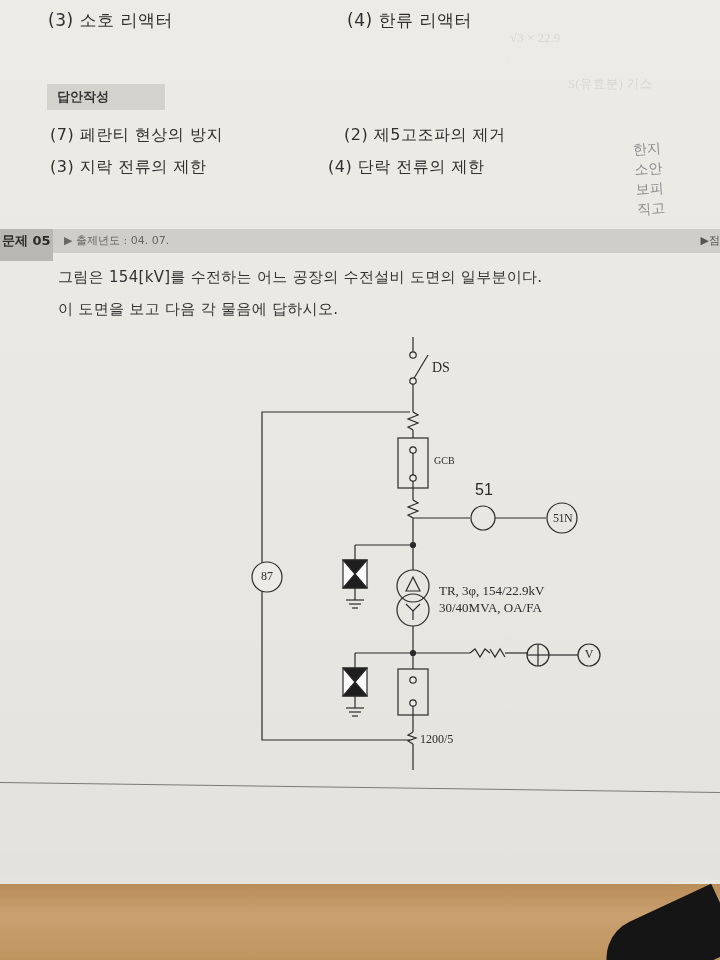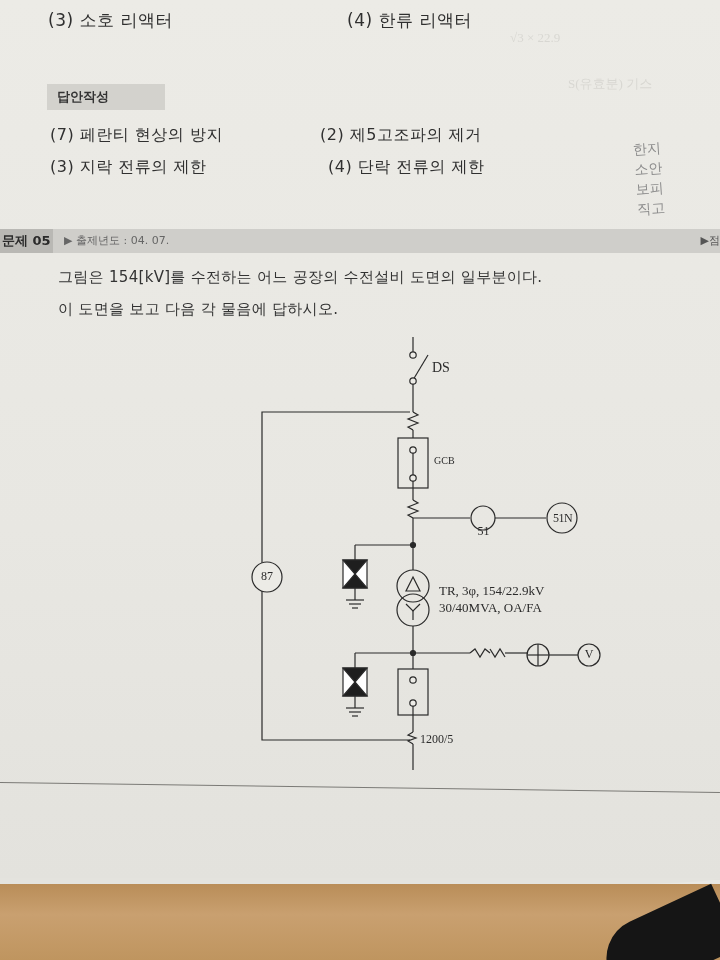--- a/index.html
+++ b/index.html
@@ -27,21 +27,21 @@
   .handwriting {
     position:absolute; left:635px; top:138px; width:40px;
     font-size:14px; line-height:20px; color:#8c8c8c;
     font-family:"DejaVu Serif",serif; transform:rotate(-4deg);
   }
   .q-bar {
     position:absolute; left:0; top:229px; width:720px; height:24px;
     background:#cfceca;
   }
   .q-num {
-    position:absolute; left:0; top:229px; width:53px; height:24px;
+    position:absolute; left:0; top:229px; width:53px; height:32px;
     background:#b9b8b4; font-weight:bold; font-size:13px; line-height:24px;
     color:#2a2a2a; padding-left:2px; box-sizing:border-box;
   }
   .q-year {
     position:absolute; left:64px; top:229px; height:40px; line-height:24px;
     font-size:11px; color:#666;text-align:right;
   }
   .q-right {
     position:absolute; right:0; top:229px; height:24px; line-height:24px;
     font-size:11px; color:#555;
@@ -72,21 +72,21 @@
 <div class="page">
 
   <div class="ghost" style="left:510px;top:30px;">√3 × 22.9</div>
   <div class="ghost" style="left:568px;top:75px;">S(유효분) 기스</div>
 
   <div class="opt" style="left:48px;top:9px;">(3) 소호 리액터</div>
   <div class="opt" style="left:347px;top:9px;">(4) 한류 리액터</div>
 
   <div class="answer-label">답안작성</div>
   <div class="ans" style="left:50px;top:125px;">(7) 페란티 현상의 방지</div>
-  <div class="ans" style="left:320px;top:125px;">(2) 제5고조파의 제거</div>
+  <div class="ans" style="left:344px;top:125px;">(2) 제5고조파의 제거</div>
   <div class="ans" style="left:50px;top:157px;">(3) 지락 전류의 제한</div>
   <div class="ans" style="left:328px;top:157px;">(4) 단락 전류의 제한</div>
 
   <div class="handwriting">
     <div>한지</div>
     <div>소안</div>
     <div>보피</div>
     <div>직고</div>
   </div>
 
@@ -171,21 +171,21 @@
     <circle cx="413" cy="703" r="3.2" fill="#ecebe6"></circle>
     <line x1="413" y1="706" x2="413" y2="732"></line>
     <polyline points="413,732 408,735 416,738 408,741 413,744"></polyline>
     <line x1="413" y1="744" x2="413" y2="770"></line>
 
     <circle cx="267" cy="577" r="15" fill="#ecebe6"></circle>
   </svg>
 
   <div class="dlabel" style="position:absolute;left:432px;top:360px;font-size:14px;font-family:'Liberation Serif',serif;">DS</div>
   <div style="position:absolute;left:434px;top:455px;font-size:10px;font-family:'Liberation Serif',serif;">GCB</div>
-  <div style="position:absolute;left:475px;top:524px;width:17px;text-align:center;font-size:12px;font-family:Liberation Serif, serif;">51</div>
+  <div style="position:absolute;left:475px;top:481px;width:17px;text-align:center;font-size:16px;font-family:Liberation Sans, sans-serif;">51</div>
   <div style="position:absolute;left:548px;top:511px;width:29px;text-align:center;font-size:12px;font-family:'Liberation Serif',serif;letter-spacing:-0.5px;">51N</div>
   <div style="position:absolute;left:255px;top:569px;width:24px;text-align:center;font-size:12px;font-family:'Liberation Serif',serif;">87</div>
   <div style="position:absolute;left:439px;top:583px;font-size:13px;font-family:'Liberation Serif',serif;">TR, 3φ, 154/22.9kV</div>
   <div style="position:absolute;left:439px;top:600px;font-size:13px;font-family:'Liberation Serif',serif;">30/40MVA, OA/FA</div>
   <div style="position:absolute;left:581px;top:647px;width:16px;text-align:center;font-size:12px;font-family:'Liberation Serif',serif;">V</div>
   <div style="position:absolute;left:420px;top:732px;font-size:12px;font-family:'Liberation Serif',serif;">1200/5</div>
 
   <div class="page-edge"></div>
 </div>
 

